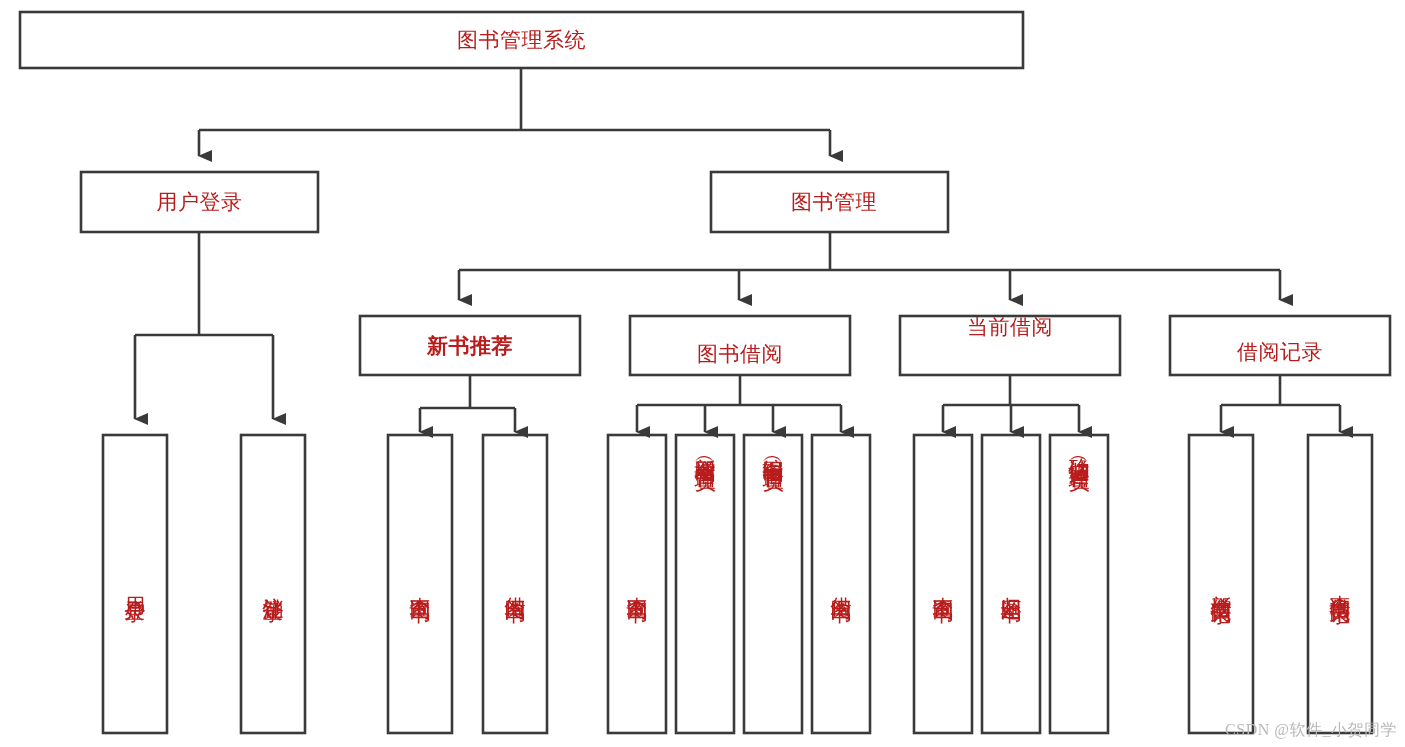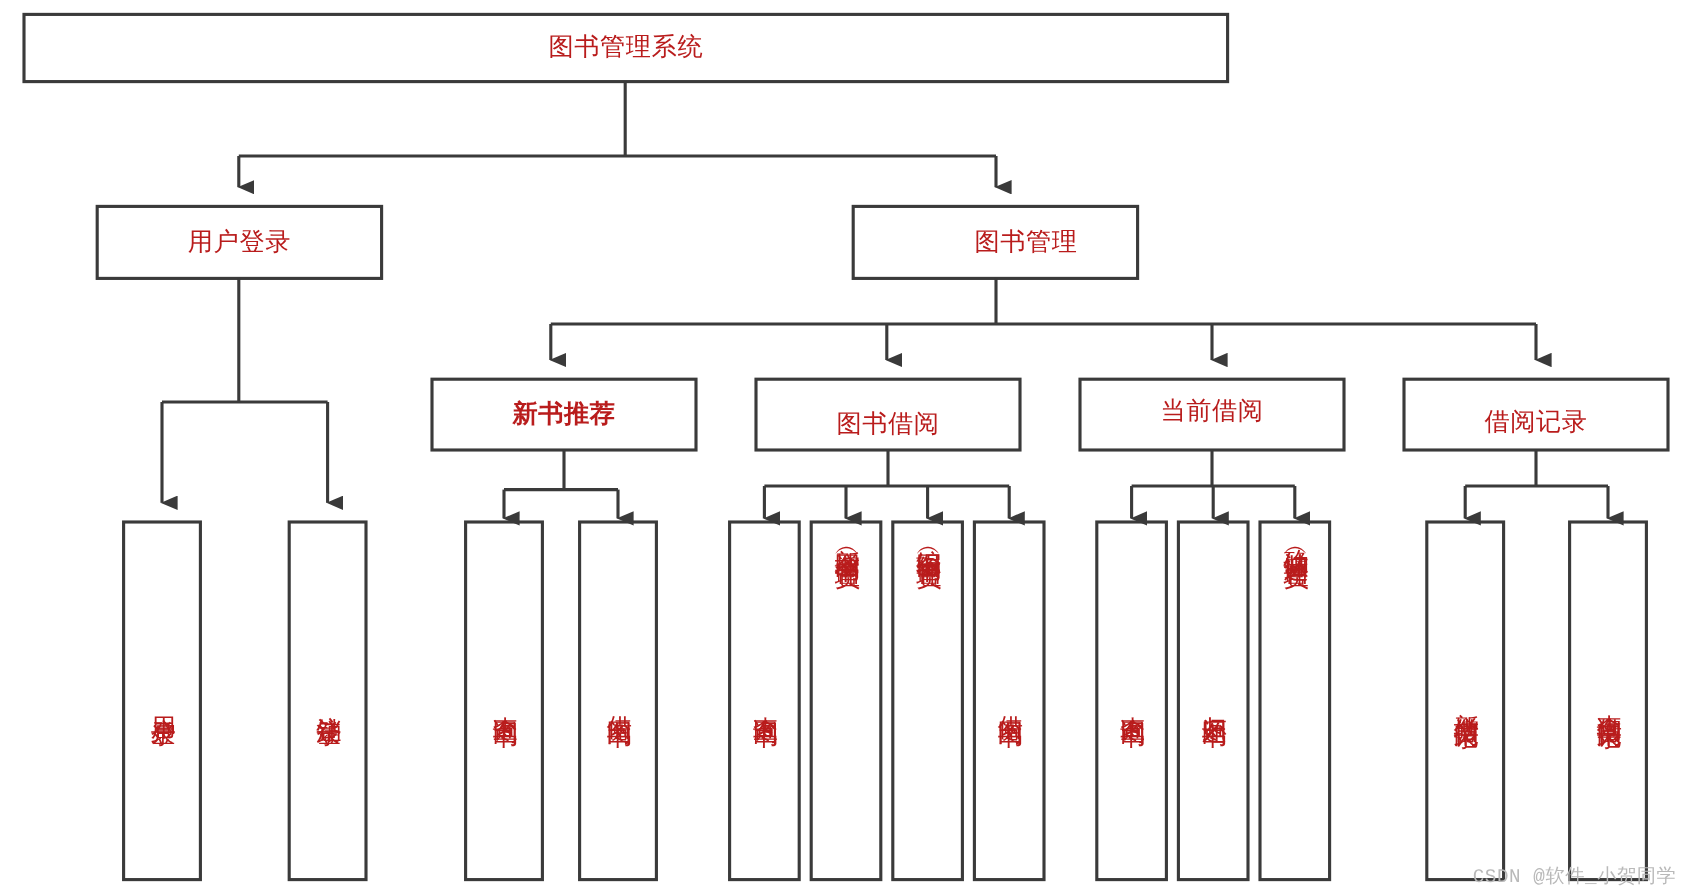--- a/index.html
+++ b/index.html
@@ -69,21 +69,21 @@
   .node-label.vertical.centered {
     justify-content: center;
     padding-top: 0;
   }
   #watermark {
     position: absolute;
     right: 8px;
     bottom: 6px;
     font-size: 16px;
     color: #b9b9b9;
-    font-family: Liberation Mono, monospace;
+    font-family: Liberation Serif, serif;
     white-space: nowrap;
     letter-spacing: 0.5px;
   }
 </style>
 </head>
 <body>
 
 <div id="diagram-root">
 
   <svg id="diagram-canvas" viewBox="0 0 1405 747">
@@ -158,25 +158,25 @@
 
     <path class="connector" d="M 1280 375 L 1280 405"></path>
     <path class="connector" d="M 1221 405 L 1340 405"></path>
     <path class="connector" marker-end="url(#arrow)" d="M 1221 405 L 1221 432"></path>
     <path class="connector" marker-end="url(#arrow)" d="M 1340 405 L 1340 432"></path>
   </svg>
 
   <div class="node-label horizontal" style="left:20px; top:12px; width:1003px; height:56px;">图书管理系统</div>
 
   <div class="node-label horizontal" style="left:81px; top:172px; width:237px; height:60px;">用户登录</div>
-  <div class="node-label horizontal" style="left:737px; top:172px; width:236px; height:60px;">图书管理</div>
+  <div class="node-label horizontal" style="left:716px; top:172px; width:236px; height:60px;">图书管理</div>
 
   <div class="node-label horizontal" style="left:360px; top:316px; width:220px; height:59px;font-weight:bold;">新书推荐</div>
   <div class="node-label horizontal" style="left:630px; top:324px; width:220px; height:59px;">图书借阅</div>
-  <div class="node-label horizontal" style="left:900px; top:316px; width:220px; height:53px;">当前借阅</div>
+  <div class="node-label horizontal" style="left:900px; top:300px; width:220px; height:53px;">当前借阅</div>
   <div class="node-label horizontal" style="left:1170px; top:316px; width:220px; height:72px;">借阅记录</div>
 
   <div class="node-label vertical centered" style="left:103px; top:435px; width:64px; height:298px;">用户登录</div>
   <div class="node-label vertical centered" style="left:241px; top:435px; width:64px; height:298px;">注销登录</div>
 
   <div class="node-label vertical centered" style="left:388px; top:435px; width:64px; height:298px;">查询图书</div>
   <div class="node-label vertical centered" style="left:483px; top:435px; width:64px; height:298px;">借阅图书</div>
 
   <div class="node-label vertical centered" style="left:608px; top:435px; width:58px; height:298px;">查询图书</div>
   <div class="node-label vertical" style="left:676px; top:435px; width:58px; height:298px;">新增图书（管理员）</div>

